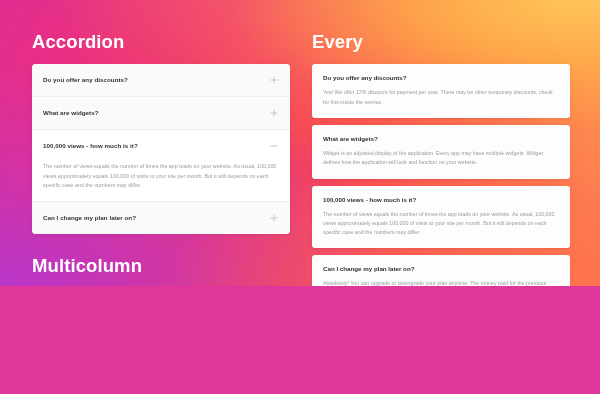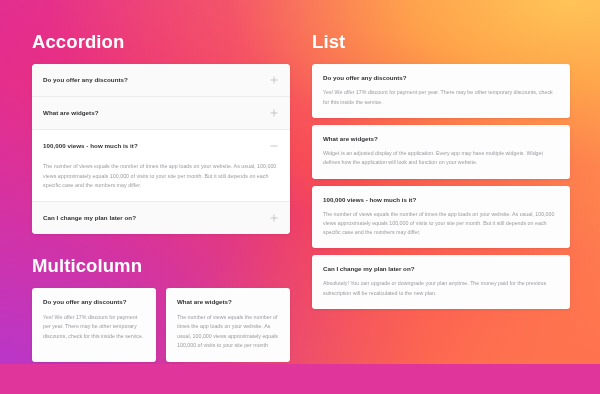--- a/index.html
+++ b/index.html
@@ -10,21 +10,21 @@
     width: 600px;
     height: 394px;
     overflow: hidden;
     font-family: "Liberation Sans", sans-serif;
     background: #e0359a;
   }
 
   .stage {
     position: relative;
     width: 600px;
-    height: 364px;
+    height: 286px;
     overflow: hidden;
     background:
       radial-gradient(ellipse 150% 120% at 95% 0%,   rgba(255,190,70,1.0) 0%, rgba(255,170,60,0.85) 18%, rgba(255,130,70,0.35) 38%, rgba(255,110,80,0.0) 58%),
       radial-gradient(ellipse 130% 110% at 100% 100%, rgba(255,110,80,0.95) 0%, rgba(253,96,86,0.55) 28%, rgba(250,80,95,0.0) 55%),
       radial-gradient(ellipse 120% 130% at 0% 100%,  rgba(182,55,205,0.95) 0%, rgba(193,52,196,0.55) 30%, rgba(214,50,170,0.0) 60%),
       linear-gradient(118deg, #e32d90 0%, #ee3272 32%, #f8464f 58%, #fb6a4a 78%, #ffa93f 100%);
   }
   
   .stage::after {
     content: "";
@@ -218,21 +218,21 @@
 
         </div>
 
       </div>
     </div>
 
   </div>
 
   <div class="col col-right">
 
-    <h2 class="section-title">List</h2>
+    <h2 class="section-title">Every</h2>
 
     <div class="list-stack">
 
       <div class="list-card">
         <div class="list-q">Do you offer any discounts?</div>
         <div class="list-a">Yes! We offer 17% discount for payment per year. There may be other temporary discounts, check for this inside the service.</div>
       </div>
 
       <div class="list-card">
         <div class="list-q">What are widgets?</div>

